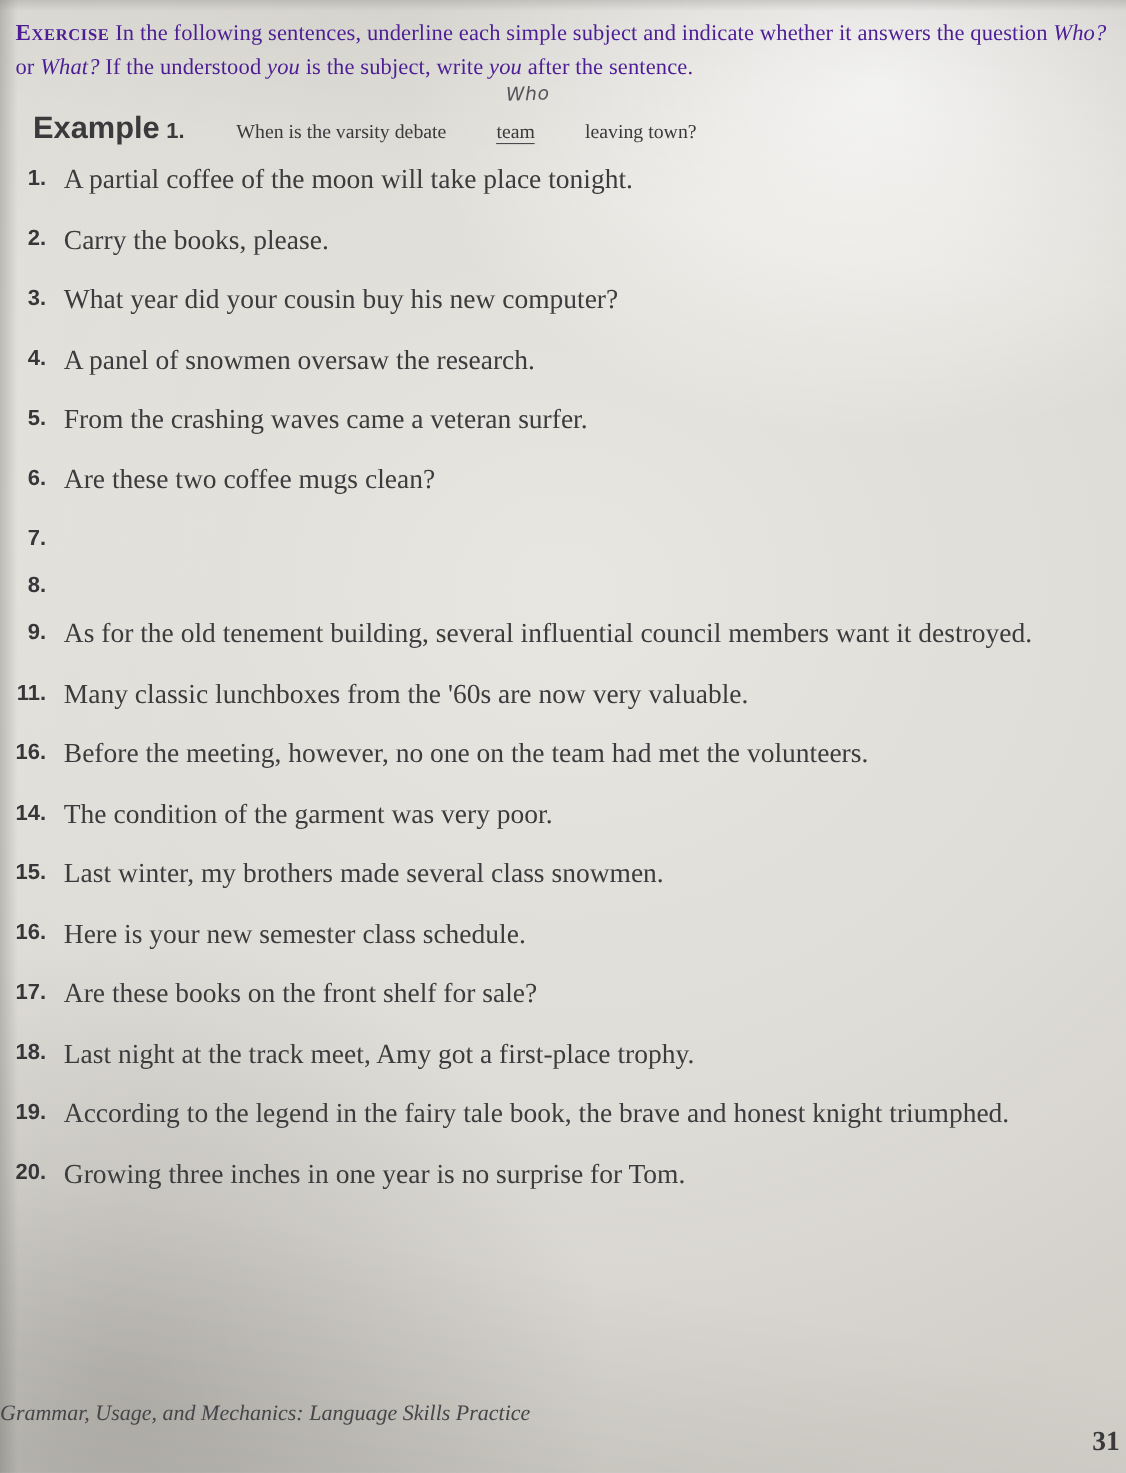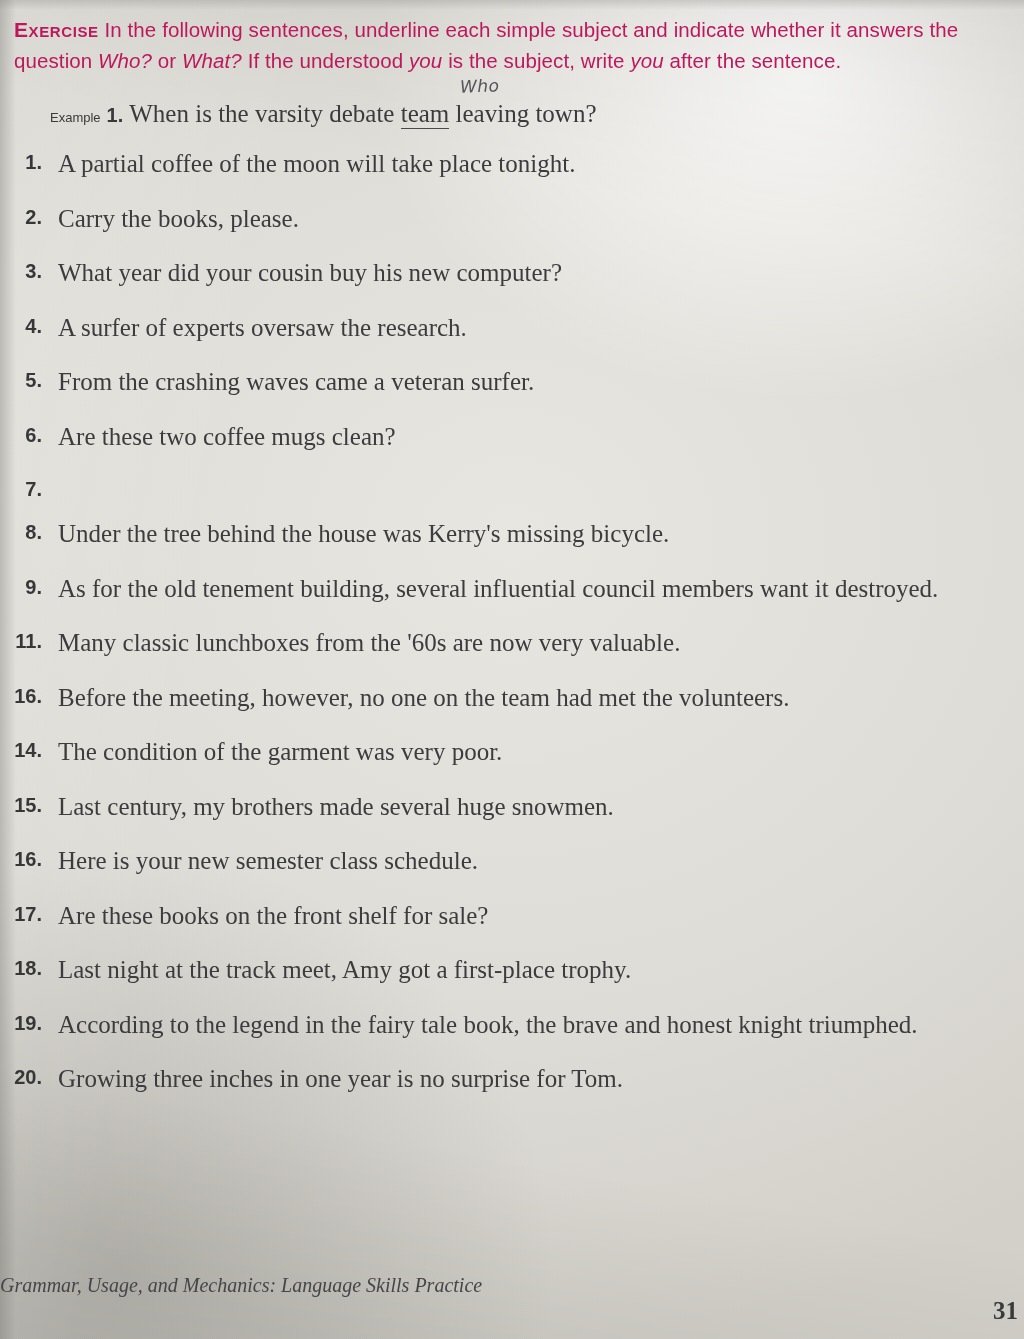--- a/index.html
+++ b/index.html
@@ -40,24 +40,24 @@
     height: 1339px;
     color: #3a3a3c;
   }
 
   
   .exercise-block {
     position: absolute;
     left: 14px;
     top: 14px;
     width: 1010px;
-    font-family: Liberation Sans, sans-serif;
+    font-family: Liberation Serif, serif;
     font-size: 20.5px;
     line-height: 31px;
-    color: #be185d;
+    color: #4c1d95;
     letter-spacing: 0.1px;
   }
   .exercise-label {
     font-variant: small-caps;
     font-weight: 600;
     letter-spacing: 0.6px;
     font-size: 21px;
   }
   .ital { font-style: italic; }
 
@@ -66,30 +66,29 @@
     position: absolute;
     left: 30px;
     top: 100px;
     width: 960px;
     font-family: "Liberation Serif", serif;
     font-size: 24px;
     color: #3a3a3c;
   }
   .example-label {
     font-family: "Liberation Sans", sans-serif;
-    font-weight: 400;
-    font-size: 13px;
-    margin-left: 20px;
+    font-weight: 700;
+    font-size: 28px;
   }
   .example-num {
     font-family: "Liberation Sans", sans-serif;
     font-weight: 700;
     font-size: 20px;
   }
-  .example-text { font-size: 25px; }
+  .example-text { font-size: 18px; margin-left: 41px; }
   .underlined-subject {
     border-bottom: 1.6px solid #4a4a4c;
     padding-bottom: 1px;
   }
   .handwriting {
     position: absolute;
     left: 430px;
     top: -24px;
     font-family: "DejaVu Sans", sans-serif;
     font-style: italic;
@@ -201,56 +200,55 @@
     <li>
       <span class="num">2.</span>
       <span class="txt">Carry the books, please.</span>
     </li>
     <li>
       <span class="num">3.</span>
       <span class="txt">What year did your cousin buy his new computer?</span>
     </li>
     <li>
       <span class="num">4.</span>
-      <span class="txt">A surfer of experts oversaw the research.</span>
+      <span class="txt">A panel of snowmen oversaw the research.</span>
     </li>
     <li>
       <span class="num">5.</span>
       <span class="txt">From the crashing waves came a veteran surfer.</span>
     </li>
     <li>
       <span class="num">6.</span>
       <span class="txt">Are these two coffee mugs clean?</span>
     </li>
     <li>
       <span class="num">7.</span>
     </li>
     <li>
       <span class="num">8.</span>
-      <span class="txt">Under the tree behind the house was Kerry's missing bicycle.</span>
     </li>
     <li>
       <span class="num">9.</span>
       <span class="txt">As for the old tenement building, several influential council members want it destroyed.</span>
     </li>
     <li>
       <span class="num">11.</span>
       <span class="txt">Many classic lunchboxes from the '60s are now very valuable.</span>
     </li>
     <li>
       <span class="num">16.</span>
       <span class="txt">Before the meeting, however, no one on the team had met the volunteers.</span>
     </li>
     <li>
       <span class="num">14.</span>
       <span class="txt">The condition of the garment was very poor.</span>
     </li>
     <li>
       <span class="num">15.</span>
-      <span class="txt">Last century, my brothers made several huge snowmen.</span>
+      <span class="txt">Last winter, my brothers made several class snowmen.</span>
     </li>
     <li>
       <span class="num">16.</span>
       <span class="txt">Here is your new semester class schedule.</span>
     </li>
     <li>
       <span class="num">17.</span>
       <span class="txt">Are these books on the front shelf for sale?</span>
     </li>
     <li>

